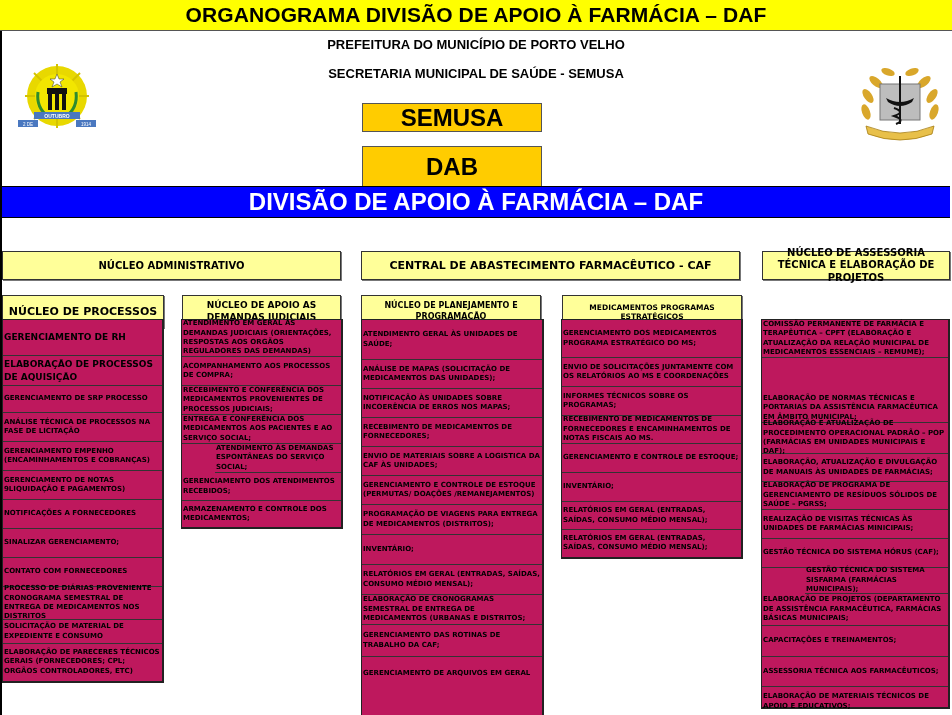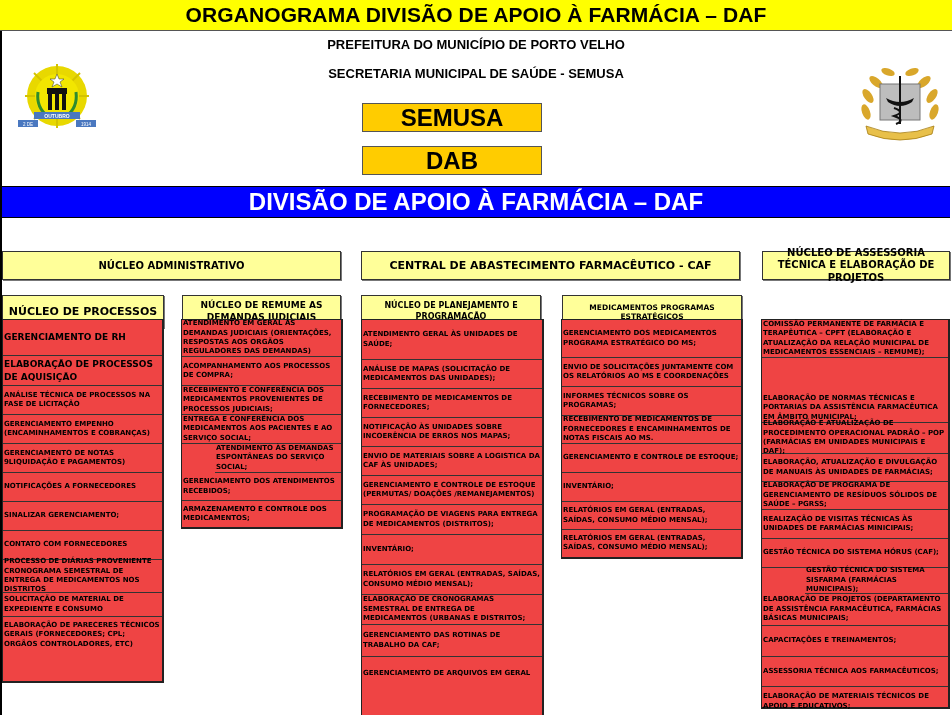--- a/index.html
+++ b/index.html
@@ -41,21 +41,21 @@
     display: flex; align-items: center; justify-content: center;
     text-align: center; font-weight: bold;
     font-family: "DejaVu Sans", sans-serif;
     box-shadow: 1px 1px 0 #777;
     margin-top: 22px;
   }
 
   .col {
     position: absolute; border: 1px solid #222;
     border-right-width: 2px; border-bottom-width: 2px;
-    background: #ef4444;
+    background: #be185d;
   }
   .cell {
     display: flex; align-items: center;
     border-bottom: 1px solid #333;
     padding: 0 2px 0 1px;
     font-family: "DejaVu Sans", sans-serif;
     font-weight: bold; font-size: 7px; line-height: 1.35;
     text-transform: uppercase;
   }
   .cell:last-child { border-bottom: none; }
@@ -112,36 +112,37 @@
     </g>
     <rect x="24" y="22" width="40" height="36" fill="#bdbdbd" stroke="#777" stroke-width="1"></rect>
     <path d="M30 36 Q44 44 58 36 L56 40 Q44 48 32 40 Z" fill="#111"></path>
     <line x1="44" y1="14" x2="44" y2="62" stroke="#111" stroke-width="2"></line>
     <path d="M38 46 Q50 50 38 54 Q50 58 40 62" stroke="#111" stroke-width="2" fill="none"></path>
     <path d="M10 64 Q44 78 78 64 L76 72 Q44 84 12 72 Z" fill="#e8c04a" stroke="#a67c10" stroke-width="0.8"></path>
   </svg>
 </div>
 
 <div class="abs gold-box" style="left:362px; top:103px; width:180px; height:29px;">SEMUSA</div>
-<div class="abs gold-box" style="left:362px; top:146px; width:180px; height:29px;">DAB</div>
+<div class="abs gold-box" style="left:362px; top:146px; width:180px; height:41px;">DAB</div>
 
 <div id="daf-bar" class="abs">DIVISÃO DE APOIO À FARMÁCIA – DAF</div>
 
 <div class="abs yellow-box" style="left:2px; top:229px; width:339px; height:29px; font-size:10px;">NÚCLEO ADMINISTRATIVO</div>
 <div class="abs yellow-box" style="left:361px; top:229px; width:379px; height:29px; font-size:11px;">CENTRAL DE ABASTECIMENTO FARMACÊUTICO - CAF</div>
 <div class="abs yellow-box" style="left:762px; top:229px; width:188px; height:29px; font-size:10px; line-height:1.25;">NÚCLEO DE  ASSESSORIA TÉCNICA E ELABORAÇÃO DE PROJETOS</div>
 
 <div class="abs yellow-box" style="left:2px; top:273px; width:162px; height:33px; font-size:11px;">NÚCLEO DE PROCESSOS</div>
-<div class="abs yellow-box" style="left:182px; top:273px; width:159px; height:33px; font-size:9px; line-height:1.25;">NÚCLEO DE REMUME AS DEMANDAS JUDICIAIS</div>
+<div class="abs yellow-box" style="left:182px; top:273px; width:159px; height:33px; font-size:9px; line-height:1.25;">NÚCLEO DE APOIO AS DEMANDAS JUDICIAIS</div>
 <div class="abs yellow-box" style="left:361px; top:273px; width:180px; height:33px; font-size:8px; line-height:1.3;">NÚCLEO DE PLANEJAMENTO E PROGRAMAÇÃO</div>
 <div class="abs yellow-box" style="left:562px; top:273px; width:180px; height:33px; font-size:7.5px;">MEDICAMENTOS PROGRAMAS ESTRATÉGICOS</div>
 
 <div class="col" style="left:2px; top:319px; width:162px; height:364px;">
   <div class="cell big" style="height:36px;">GERENCIAMENTO DE RH</div>
   <div class="cell big" style="height:30px;">ELABORAÇÃO DE PROCESSOS DE AQUISIÇÃO</div>
+  <div class="cell" style="height:27px;">GERENCIAMENTO DE SRP PROCESSO</div>
   <div class="cell" style="height:29px;">ANÁLISE TÉCNICA DE PROCESSOS NA FASE DE LICITAÇÃO</div>
   <div class="cell" style="height:29px;">GERENCIAMENTO EMPENHO (ENCAMINHAMENTOS E COBRANÇAS)</div>
   <div class="cell" style="height:29px;">GERENCIAMENTO DE NOTAS 9LIQUIDAÇÃO E PAGAMENTOS)</div>
   <div class="cell" style="height:29px;">NOTIFICAÇÕES A FORNECEDORES</div>
   <div class="cell" style="height:29px;">SINALIZAR GERENCIAMENTO;</div>
   <div class="cell" style="height:29px;">CONTATO COM FORNECEDORES</div>
   <div class="cell" style="height:33px;">PROCESSO DE DIÁRIAS PROVENIENTE CRONOGRAMA SEMESTRAL DE ENTREGA DE MEDICAMENTOS NOS DISTRITOS</div>
   <div class="cell" style="height:24px;">SOLICITAÇÃO DE MATERIAL DE EXPEDIENTE E CONSUMO</div>
   <div class="cell" style="height:36px;">ELABORAÇÃO DE PARECERES TÉCNICOS GERAIS (FORNECEDORES; CPL; ORGÃOS CONTROLADORES, ETC)</div>
 </div>
@@ -152,22 +153,22 @@
   <div class="cell" style="height:29px;">RECEBIMENTO E CONFERÊNCIA DOS MEDICAMENTOS PROVENIENTES DE PROCESSOS JUDICIAIS;</div>
   <div class="cell" style="height:29px;">ENTREGA E CONFERÊNCIA DOS MEDICAMENTOS AOS PACIENTES E AO SERVIÇO SOCIAL;</div>
   <div class="cell" style="height:29px;margin-left:33px;">ATENDIMENTO ÀS DEMANDAS ESPONTÂNEAS DO SERVIÇO SOCIAL;</div>
   <div class="cell" style="height:28px;">GERENCIAMENTO DOS ATENDIMENTOS RECEBIDOS;</div>
   <div class="cell" style="height:26px;">ARMAZENAMENTO E CONTROLE DOS MEDICAMENTOS;</div>
 </div>
 
 <div class="col" style="left:361px; top:319px; width:183px; height:400px;">
   <div class="cell" style="height:40px;">ATENDIMENTO GERAL ÀS UNIDADES DE SAÚDE;</div>
   <div class="cell" style="height:29px;">ANÁLISE DE MAPAS (SOLICITAÇÃO DE MEDICAMENTOS DAS UNIDADES);</div>
+  <div class="cell" style="height:29px;">NOTIFICAÇÃO ÀS UNIDADES SOBRE INCOERÊNCIA DE ERROS NOS MAPAS;</div>
   <div class="cell" style="height:29px;">RECEBIMENTO DE MEDICAMENTOS DE FORNECEDORES;</div>
-  <div class="cell" style="height:29px;">NOTIFICAÇÃO ÀS UNIDADES SOBRE INCOERÊNCIA DE ERROS NOS MAPAS;</div>
   <div class="cell" style="height:29px;">ENVIO DE MATERIAIS SOBRE A LOGISTICA DA  CAF ÀS UNIDADES;</div>
   <div class="cell" style="height:29px;">GERENCIAMENTO E CONTROLE DE ESTOQUE (PERMUTAS/ DOAÇÕES /REMANEJAMENTOS)</div>
   <div class="cell" style="height:30px;">PROGRAMAÇÃO DE VIAGENS PARA ENTREGA DE MEDICAMENTOS (DISTRITOS);</div>
   <div class="cell" style="height:30px;">INVENTÁRIO;</div>
   <div class="cell" style="height:30px;">RELATÓRIOS EM GERAL (ENTRADAS, SAÍDAS, CONSUMO MÉDIO MENSAL);</div>
   <div class="cell" style="height:30px;">ELABORAÇÃO DE CRONOGRAMAS SEMESTRAL  DE ENTREGA DE MEDICAMENTOS (URBANAS E DISTRITOS;</div>
   <div class="cell" style="height:32px;">GERENCIAMENTO DAS ROTINAS DE TRABALHO DA CAF;</div>
   <div class="cell" style="height:33px;">GERENCIAMENTO DE ARQUIVOS EM  GERAL</div>
 </div>
 

